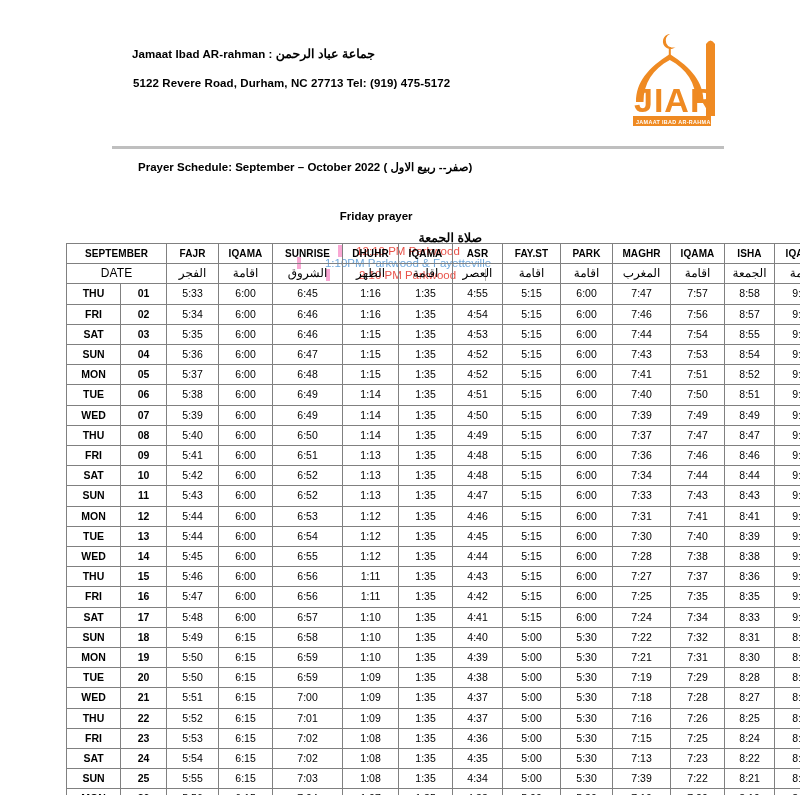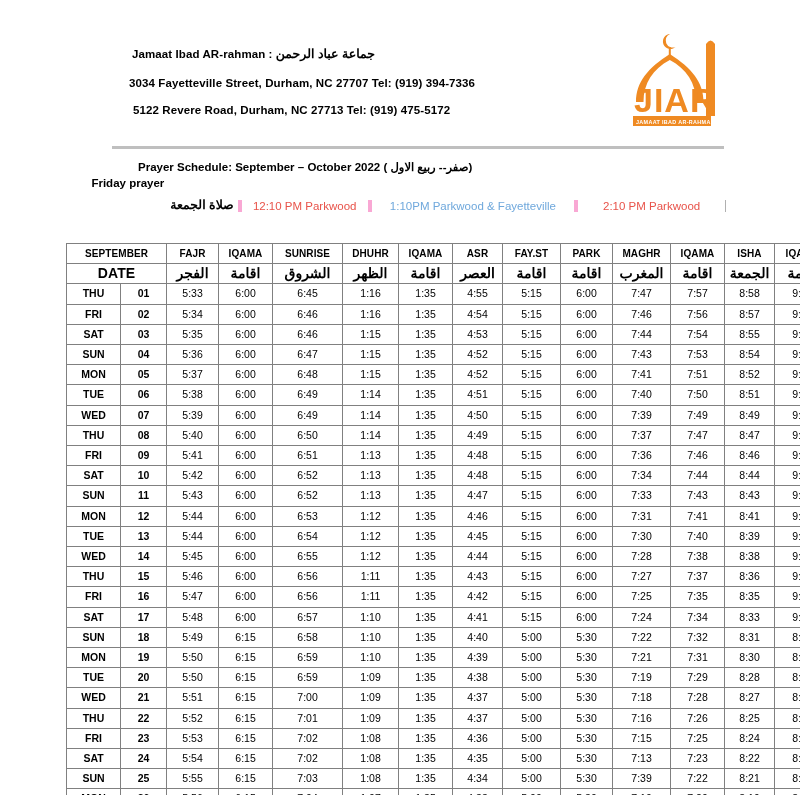--- a/index.html
+++ b/index.html
@@ -65,21 +65,22 @@
     font-weight: bold;
     white-space: nowrap;
   }
 
   
   .friday-row {
     position: absolute;
     left: 86px; top: 186px;
     width: 640px; height: 26px;
     display: flex;
-    align-items: flex-end;
+    align-items: center;
+    flex-direction: column;
   }
   .friday-label {
     width: 160px;
     display: flex;
     align-items: center;
     justify-content: flex-end;
     padding-right: 4px;
     font-size: 11.5px;
     font-weight: bold;
     white-space: nowrap;
@@ -117,22 +118,22 @@
     line-height: 19.2px;
     white-space: nowrap;
     overflow: hidden;
   }
   table.prayer thead th {
     font-weight: bold;
     font-size: 10px;
     letter-spacing: 0.1px;
   }
   table.prayer thead tr.ar-row th {
-    font-size: 14px;
-    font-weight: bold;
+    font-size: 12px;
+    font-weight: normal;
   }
   
   td.daycell {
     text-align: left;
     padding-left: 14px;
     font-weight: bold;
     font-size: 10.5px;
     border-right: none;
   }
   td.datecell {
@@ -166,21 +167,20 @@
 
 <div class="page">
 
   <div class="header">
 
     <div class="org-block">
       <div class="org-line l1">
         <span>Jamaat Ibad AR-rahman :</span>
         <span class="ar">جماعة عباد الرحمن</span>
       </div>
-      <div class="org-line l2">3034 Fayetteville Street, Durham, NC  27707   Tel: (919) 394-7336</div>
       <div class="org-line l3">5122 Revere Road, Durham, NC 27713    Tel: (919) 475-5172</div>
     </div>
 
     <div class="logo">
       <svg width="116" height="104" viewBox="0 0 116 104">
 
         <path d="M58 4 a7.5 7.5 0 1 0 5.5 13 a6 6 0 1 1 -5.5 -13 z" fill="#ef8a22"></path>
 
         <rect x="56.8" y="17" width="2" height="9" fill="#ef8a22"></rect>
 

